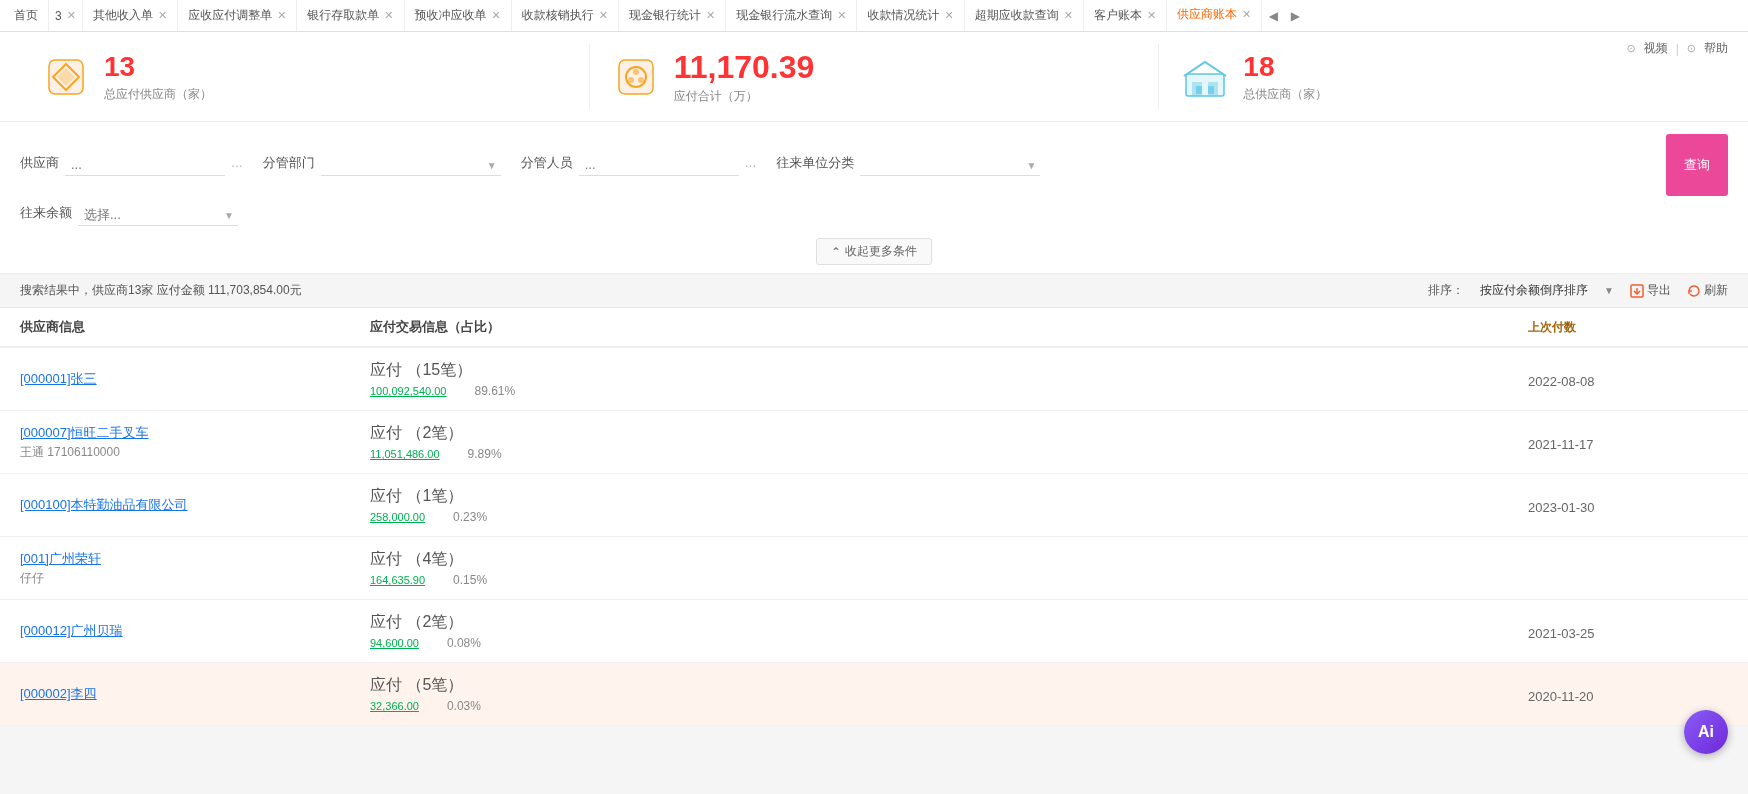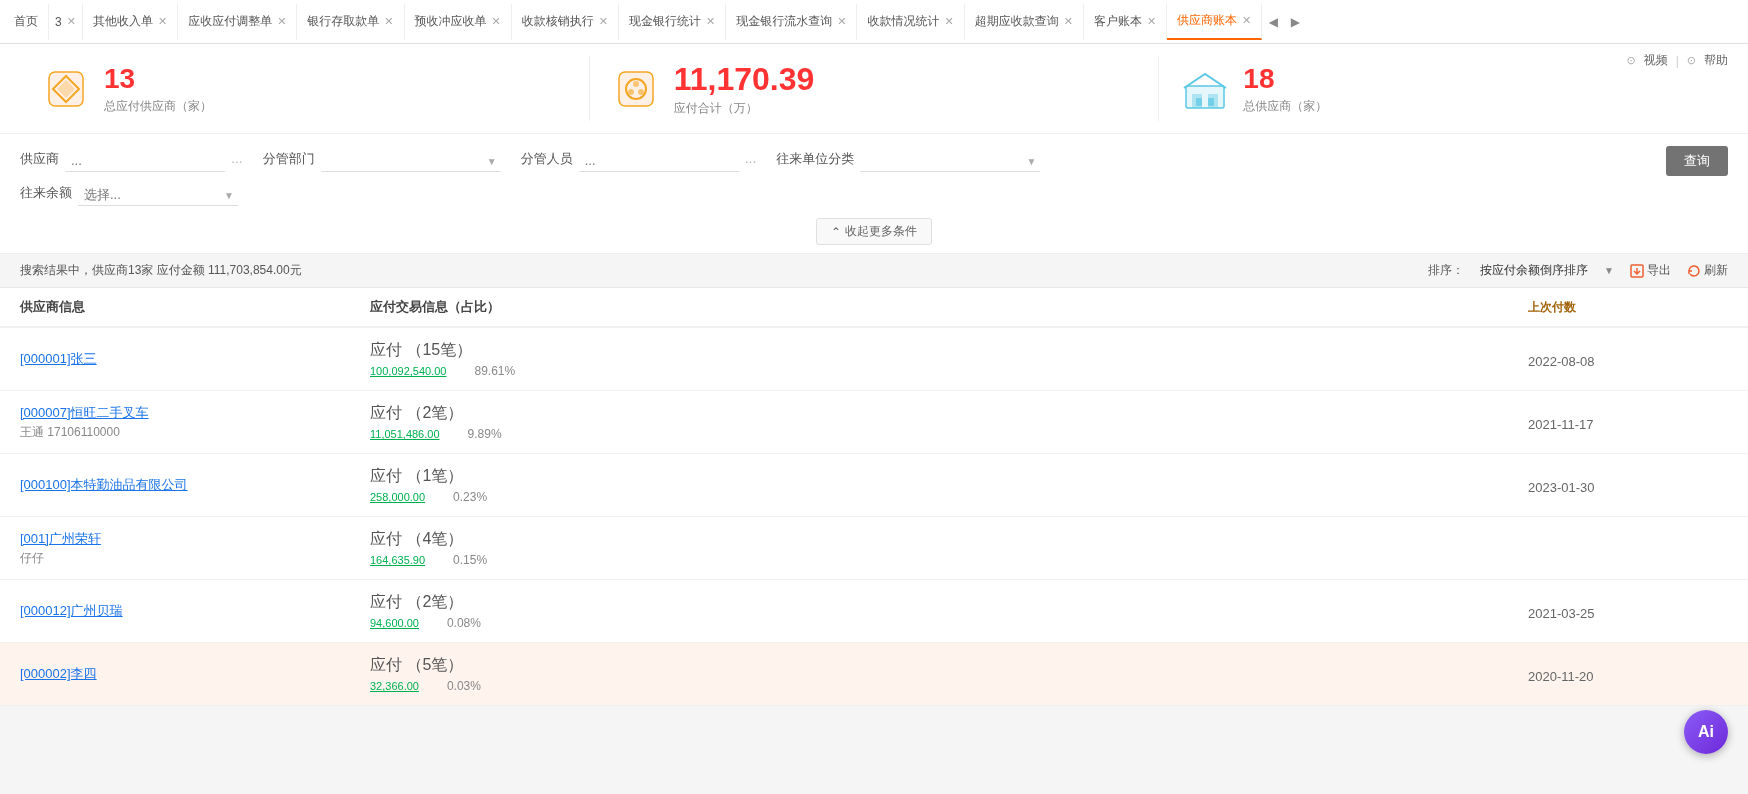--- a/index.html
+++ b/index.html
@@ -4,21 +4,21 @@
   <style>
     * { box-sizing: border-box; margin: 0; padding: 0; }
     body { font-family: 'Microsoft YaHei', Arial, sans-serif; font-size: 13px; background: #f5f5f5; color: #333; overflow-x: hidden; }
 
     
     .top-nav {
       display: flex;
       align-items: center;
       background: #fff;
       border-bottom: 1px solid #e0e0e0;
-      height: 44px;
+      height: 32px;
       padding: 0 4px;
       overflow: hidden;
     }
     .nav-tab {
       display: inline-flex;
       align-items: center;
       padding: 0 10px;
       height: 36px;
       white-space: nowrap;
       font-size: 12px;
@@ -147,24 +147,24 @@
     .filter-select-wrap .chevron {
       position: absolute;
       right: 4px;
       color: #aaa;
       font-size: 10px;
       pointer-events: none;
     }
     .filter-dots { color: #bbb; font-size: 14px; cursor: pointer; }
 
     .btn-query {
-      background: #737373;
+      background: #ec4899;
       color: #fff;
       border: none;
-      padding: 6px 18px;
+      padding: 22px 18px;
       border-radius: 3px;
       cursor: pointer;
       font-size: 13px;
       margin-left: auto;
     }
     .btn-collapse {
       display: flex;
       align-items: center;
       justify-content: center;
       gap: 4px;

